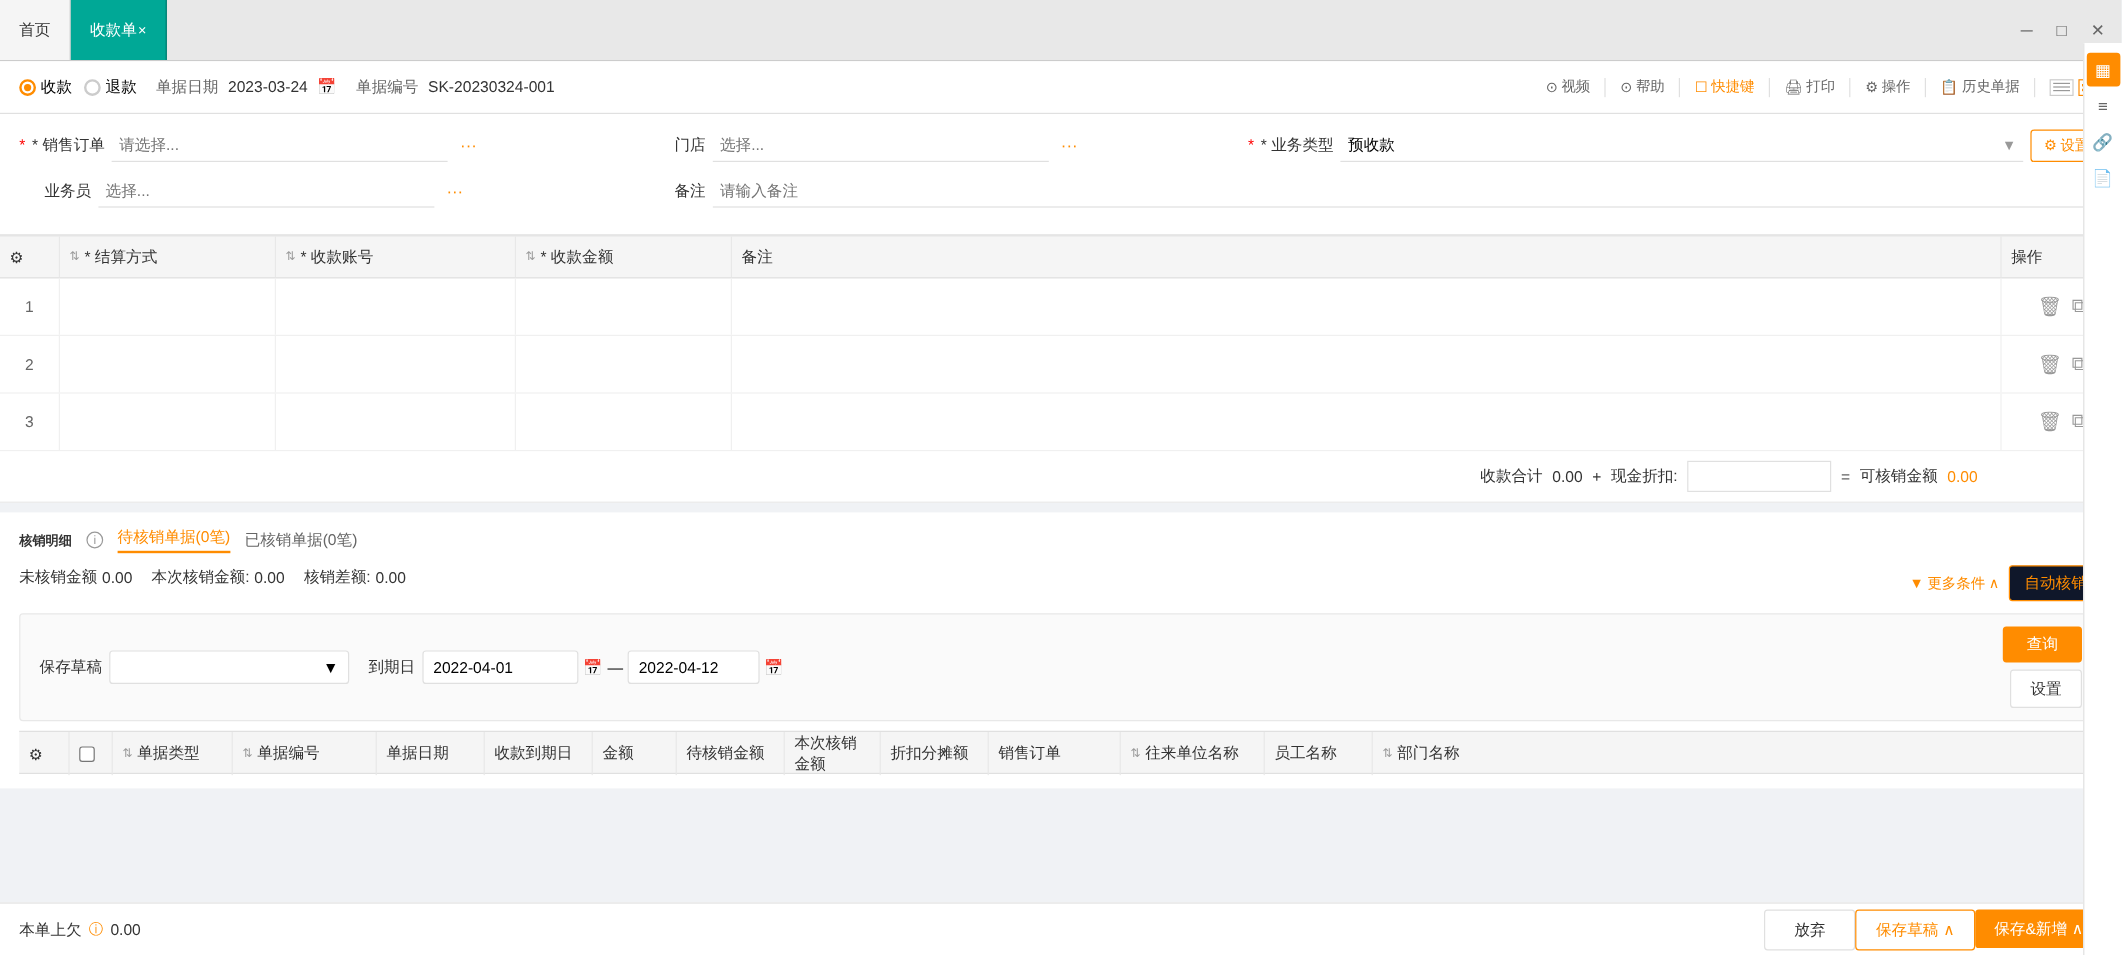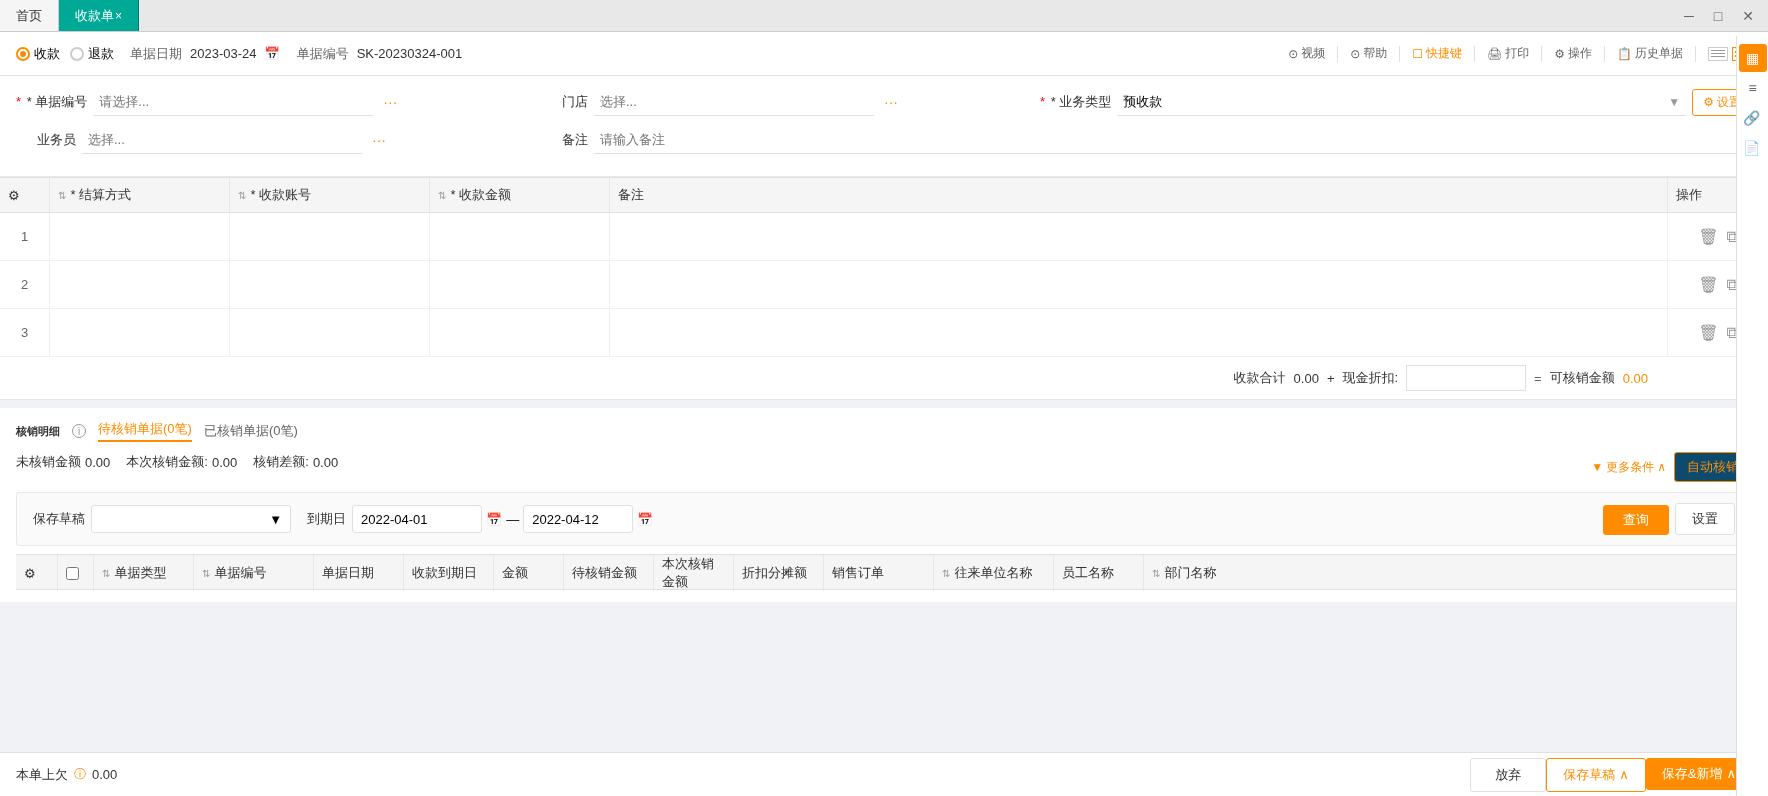--- a/index.html
+++ b/index.html
@@ -1,20 +1,20 @@
 <!DOCTYPE html>
 <html><head>
   <meta charset="utf-8">
   <style>
     * { box-sizing: border-box; margin: 0; padding: 0; }
     body { font-family: 'Microsoft YaHei', Arial, sans-serif; font-size: 13px; background: #f0f2f5; overflow: hidden; width: 1768px; height: 796px; }
 
     
     .tab-bar {
-      display: flex; align-items: center; background: #e8e8e8; height: 32px; border-bottom: 1px solid #ccc;
+      display: flex; align-items: center; background: #e8e8e8; height: 51px; border-bottom: 1px solid #ccc;
     }
     .tab-home {
       background: #f5f5f5; padding: 0 16px; height: 100%; display: flex; align-items: center; color: #333; cursor: pointer; border-right: 1px solid #ccc;
     }
     .tab-active {
       background: #00a896; color: #fff; padding: 0 16px; height: 100%; display: flex; align-items: center; cursor: pointer; border-right: 1px solid #007a6e; gap: 1px;
     }
     .tab-close { font-size: 12px; cursor: pointer; }
     .tab-bar-right { margin-left: auto; display: flex; align-items: center; padding-right: 8px; gap: 8px; }
     .win-btn { cursor: pointer; color: #666; font-size: 14px; padding: 2px 6px; }
@@ -91,32 +91,32 @@
     .hx-section { background: #fff; margin-top: 8px; padding: 12px 16px; }
     .hx-header { display: flex; align-items: center; gap: 12px; margin-bottom: 10px; }
     .hx-title { font-size: 11px; font-weight: 600; color: #333; }
     .hx-tab { color: #ff8c00; cursor: pointer; font-size: 13px; border-bottom: 2px solid #ff8c00; padding-bottom: 2px; }
     .hx-tab-inactive { color: #666; cursor: pointer; font-size: 13px; }
     .hx-stats { display: flex; align-items: center; gap: 16px; margin-bottom: 10px; color: #333; font-size: 13px; }
     .hx-stat { display: flex; align-items: center; gap: 4px; }
     .hx-stat-value { color: #333; }
     .hx-right { margin-left: auto; display: flex; align-items: center; gap: 8px; }
     .filter-btn { color: #ff8c00; cursor: pointer; font-size: 12px; display: flex; align-items: center; gap: 3px; }
-    .auto-hx-btn { background: #0c4a6e; border: 1px solid #ff8c00; color: #ff8c00; padding: 5px 12px; border-radius: 3px; cursor: pointer; font-size: 13px; }
+    .auto-hx-btn { background: #0f172a; border: 1px solid #ff8c00; color: #ff8c00; padding: 5px 12px; border-radius: 3px; cursor: pointer; font-size: 13px; }
 
     
     .filter-row { display: flex; align-items: center; gap: 16px; padding: 8px 0; border: 1px solid #e8e8e8; border-radius: 3px; padding: 10px 16px; background: #fafafa; margin-bottom: 8px; }
     .filter-field { display: flex; align-items: center; gap: 6px; }
     .filter-label { color: #333; white-space: nowrap; }
     .filter-select { display: flex; align-items: center; border: 1px solid #e0e0e0; border-radius: 3px; height: 28px; padding: 0 8px; gap: 8px; background: #fff; cursor: pointer; min-width: 160px; }
     .filter-input { border: 1px solid #e0e0e0; border-radius: 3px; height: 28px; padding: 0 8px; outline: none; width: 120px; font-size: 13px; }
     .date-range { display: flex; align-items: center; gap: 4px; }
     .query-btn { background: #ff8c00; color: #fff; border: none; padding: 6px 20px; border-radius: 3px; cursor: pointer; font-size: 13px; }
     .set-btn { background: #fff; border: 1px solid #e0e0e0; color: #333; padding: 6px 16px; border-radius: 3px; cursor: pointer; font-size: 13px; }
-    .filter-right { margin-left: auto; display: flex; gap: 6px; align-items: flex-end; }
+    .filter-right { margin-left: auto; display: flex; flex-direction: column; gap: 6px; align-items: flex-end; }
 
     
     .bottom-table-header {
       display: grid; grid-template-columns: 50px 40px 120px 140px 100px 100px 80px 100px 80px 100px 120px 140px 100px 100px;
       background: #f5f5f5; border-top: 1px solid #e0e0e0; border-bottom: 1px solid #e0e0e0;
       height: 36px; align-items: center;
     }
 
     
     .bottom-bar {
@@ -225,21 +225,21 @@
     </div>
   </div>
 </div>
 
 <div class="form-area">
   <div class="form-row">
 
     <div class="form-field" style="max-width: 480px;">
       <span class="form-label">
         <span style="color:#f00;">*</span>
-        <span style="margin-left:2px;">* 单据编号</span>
+        <span style="margin-left:2px;">* 销售订单</span>
       </span>
       <input class="form-input" style="max-width: 280px;" placeholder="请选择...">
       <span class="more-icon">···</span>
     </div>
 
     <div class="form-field" style="max-width: 480px; margin-left: 32px;">
       <span class="form-label">门店</span>
       <input class="form-input" style="max-width: 280px;" placeholder="选择...">
       <span class="more-icon">···</span>
     </div>

